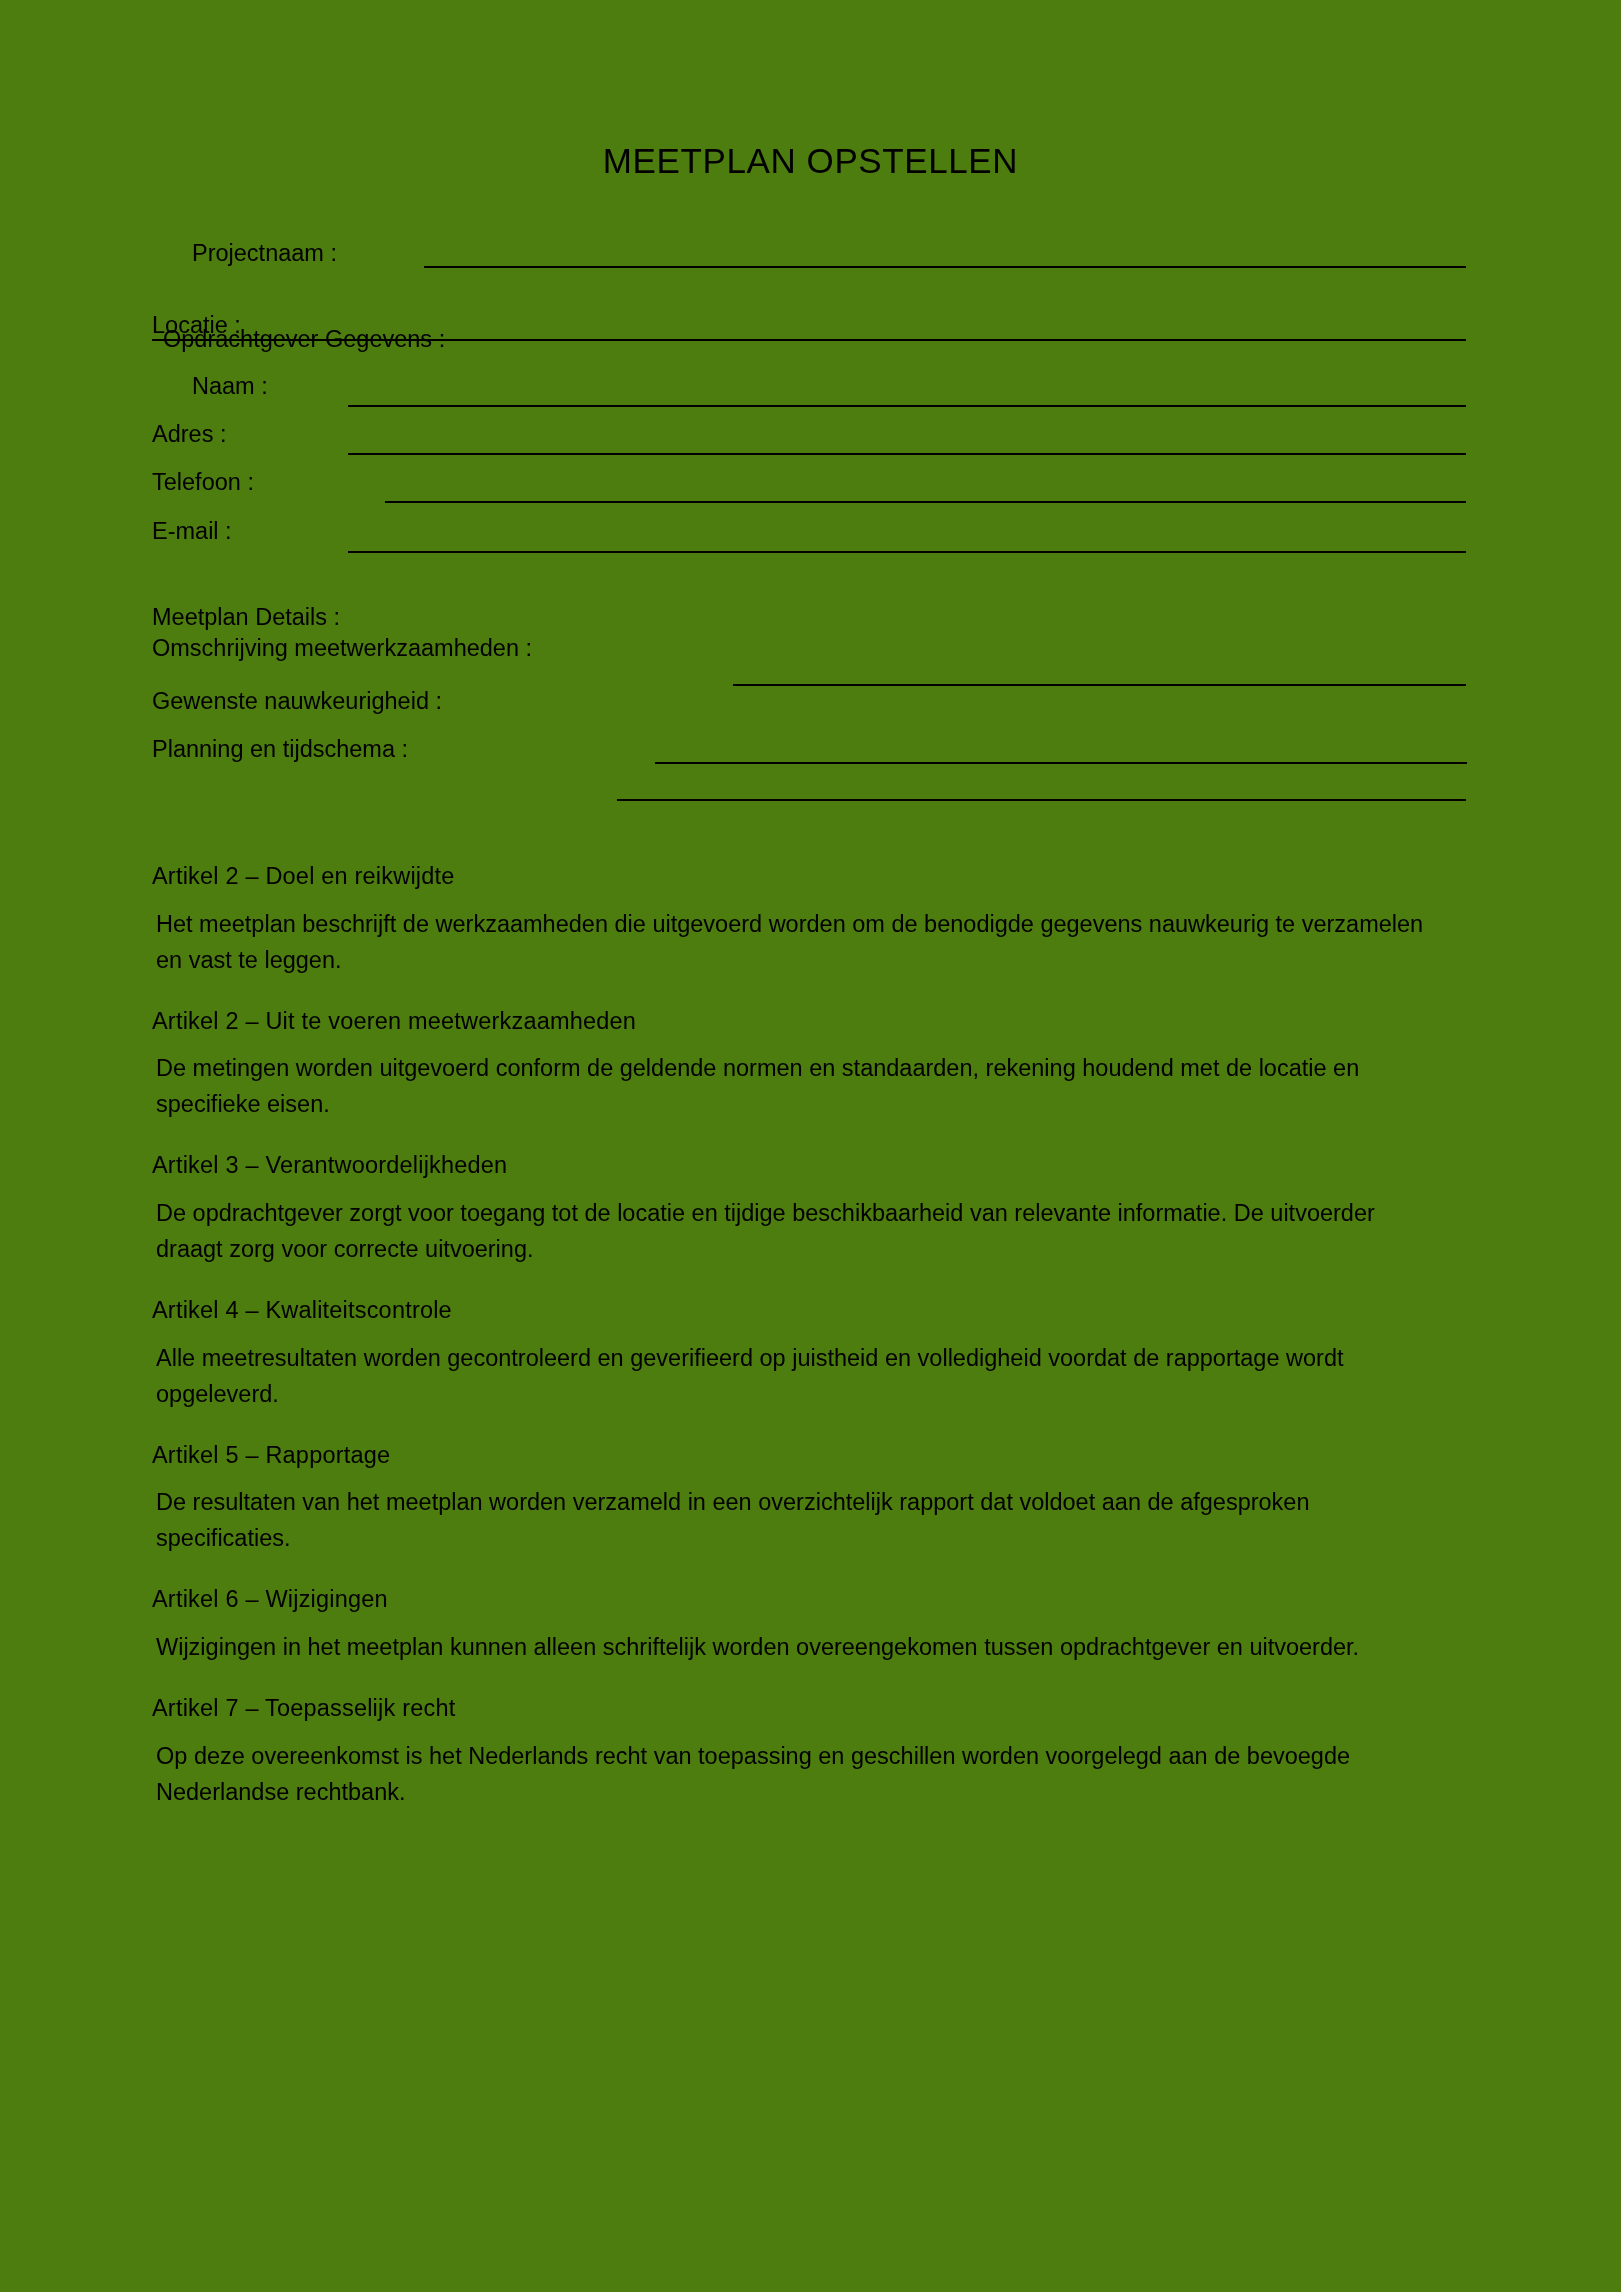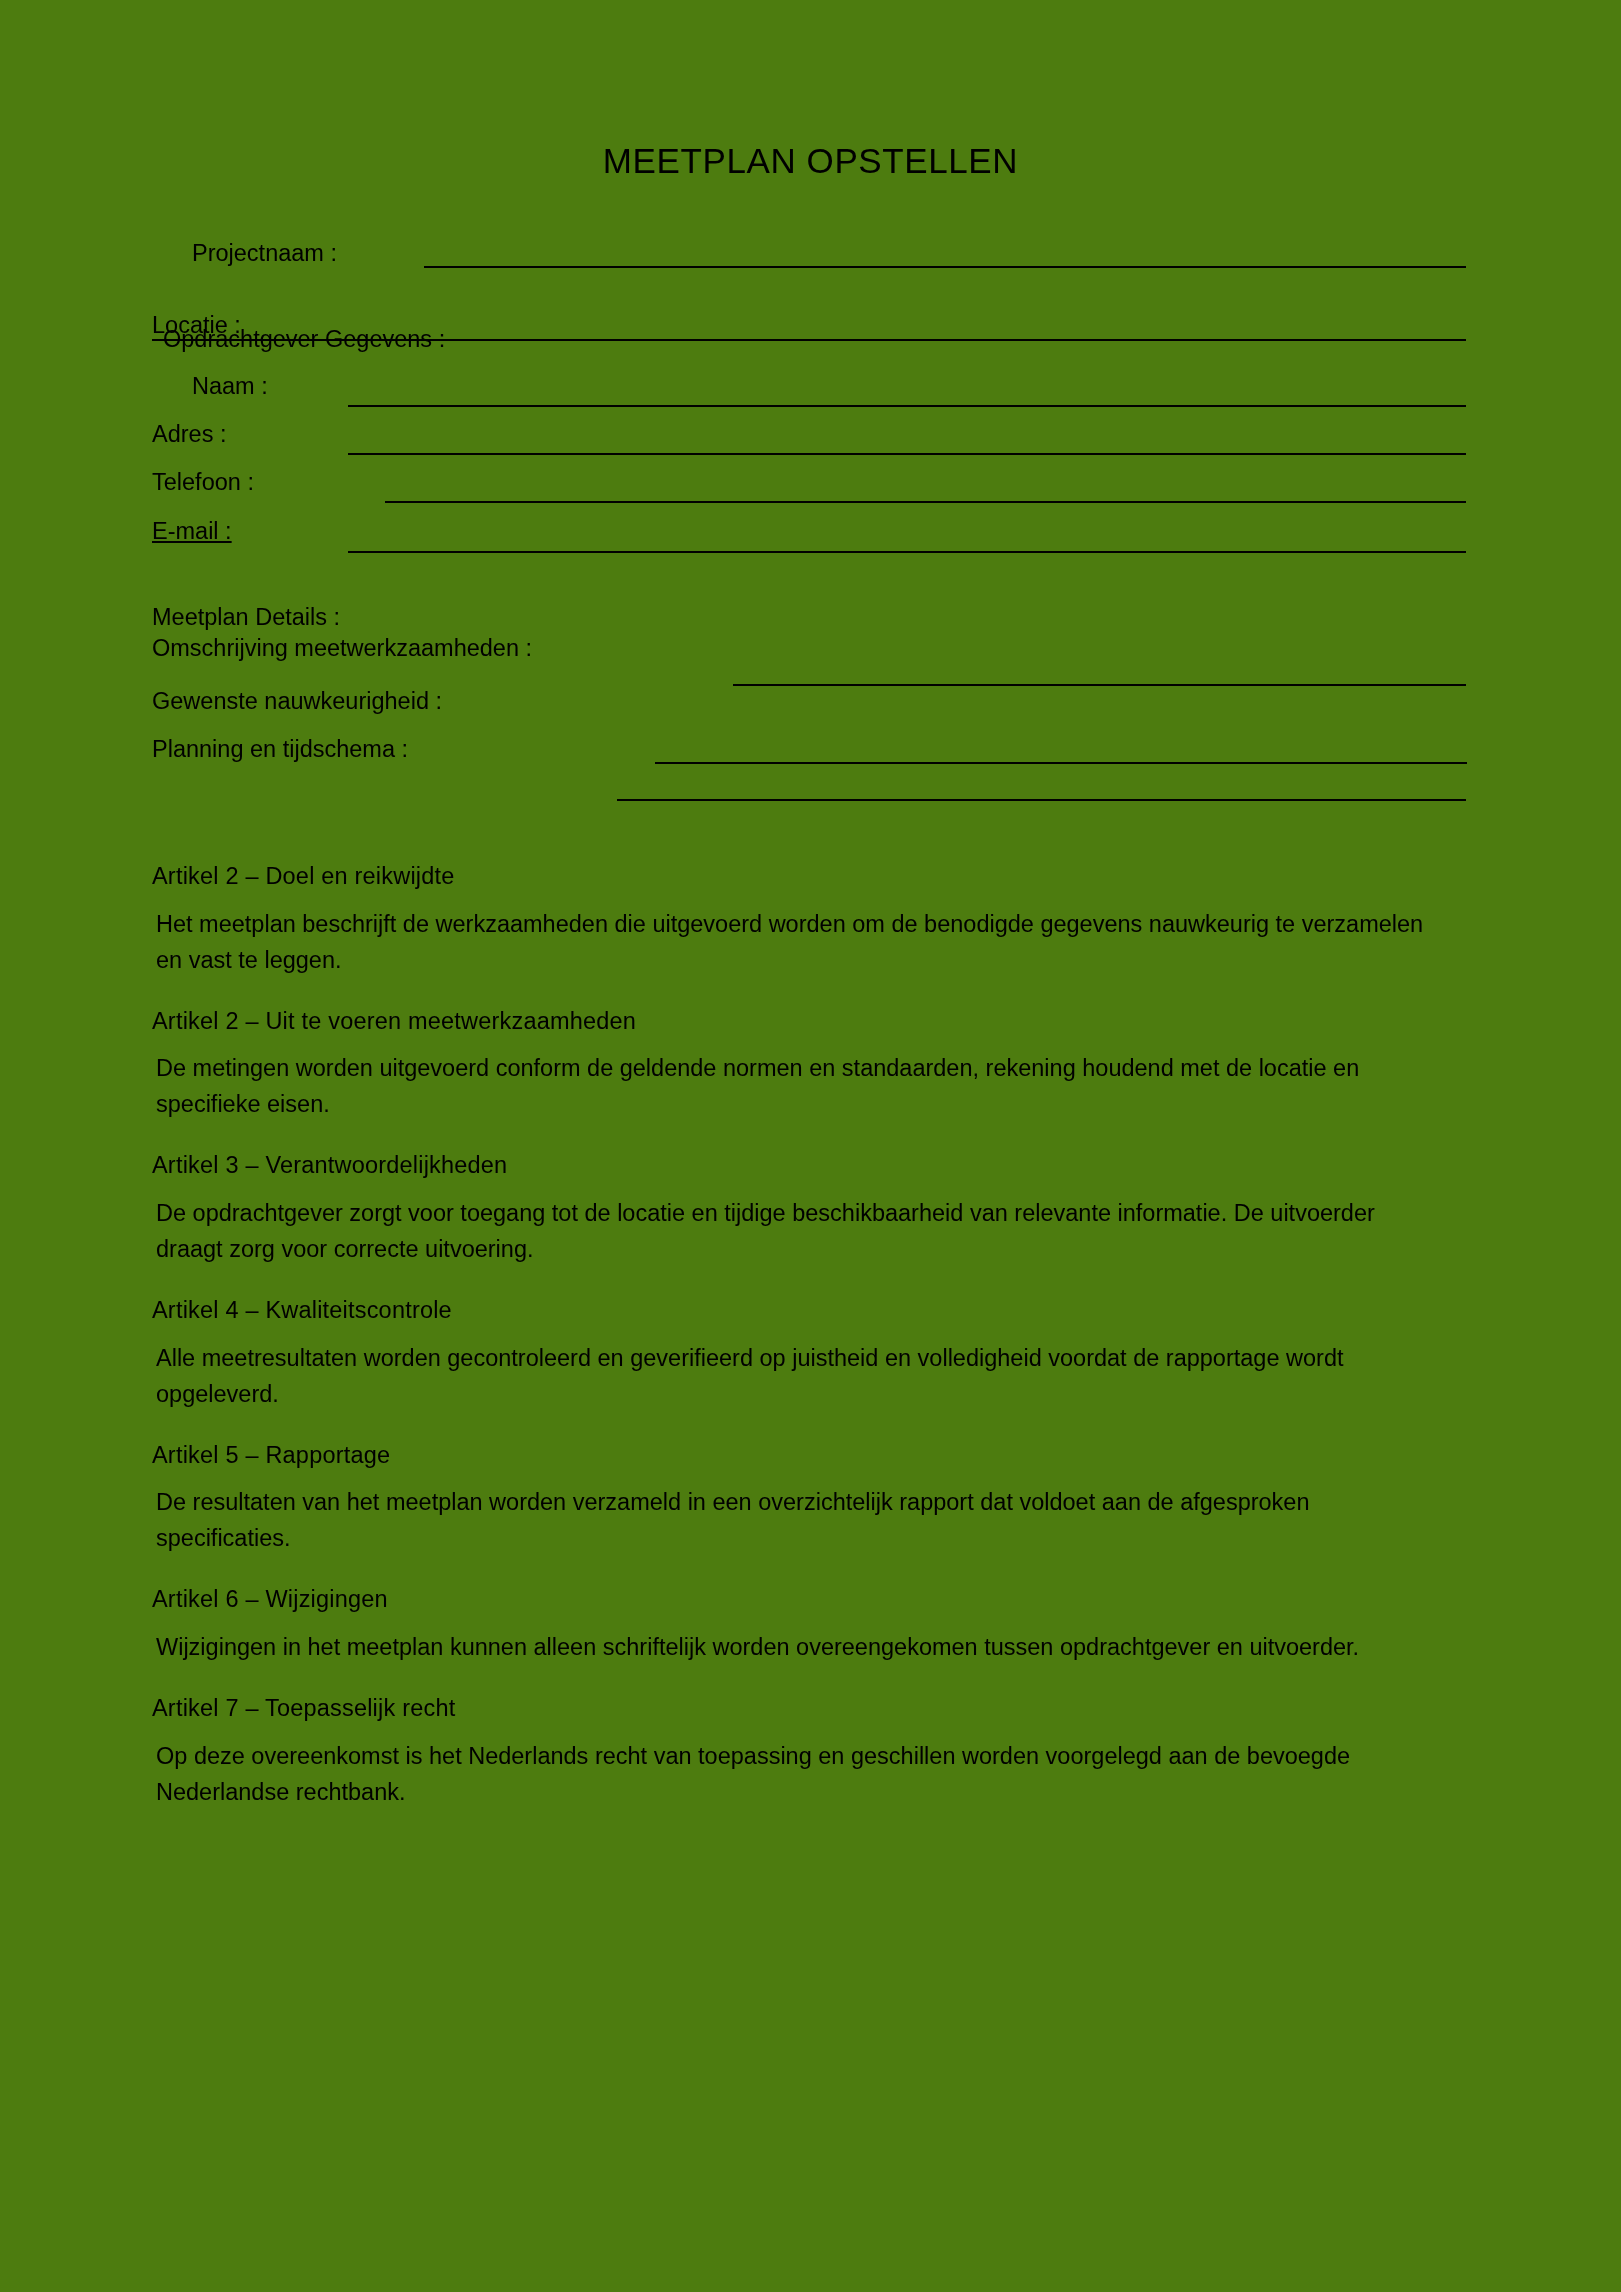--- a/index.html
+++ b/index.html
@@ -96,21 +96,21 @@
 
     <div class="flabel" style="left:152px; top:373px;margin-left:40px;">Naam :</div>
     <div class="fline" style="left:348px; top:405px; width:1118px;"></div>
 
     <div class="flabel" style="left:152px; top:421px;">Adres :</div>
     <div class="fline" style="left:348px; top:453px; width:1118px;"></div>
 
     <div class="flabel" style="left:152px; top:469px;">Telefoon :</div>
     <div class="fline" style="left:385px; top:501px; width:1081px;"></div>
 
-    <div class="flabel" style="left:152px; top:518px;text-decoration:underline;">E-mail :</div>
+    <div class="flabel" style="left:152px; top:518px;">E-mail :</div>
     <div class="fline" style="left:348px; top:551px; width:1118px;"></div>
 
     <div class="flabel" style="left:152px; top:604px;">Meetplan Details :</div>
 
     <div class="flabel" style="left:152px; top:635px;">Omschrijving meetwerkzaamheden :</div>
     <div class="fline" style="left:733px; top:684px; width:733px;"></div>
 
     <div class="flabel" style="left:152px; top:688px;">Gewenste nauwkeurigheid :</div>
     <div class="fline" style="left:655px; top:762px; width:812px;"></div>
 

